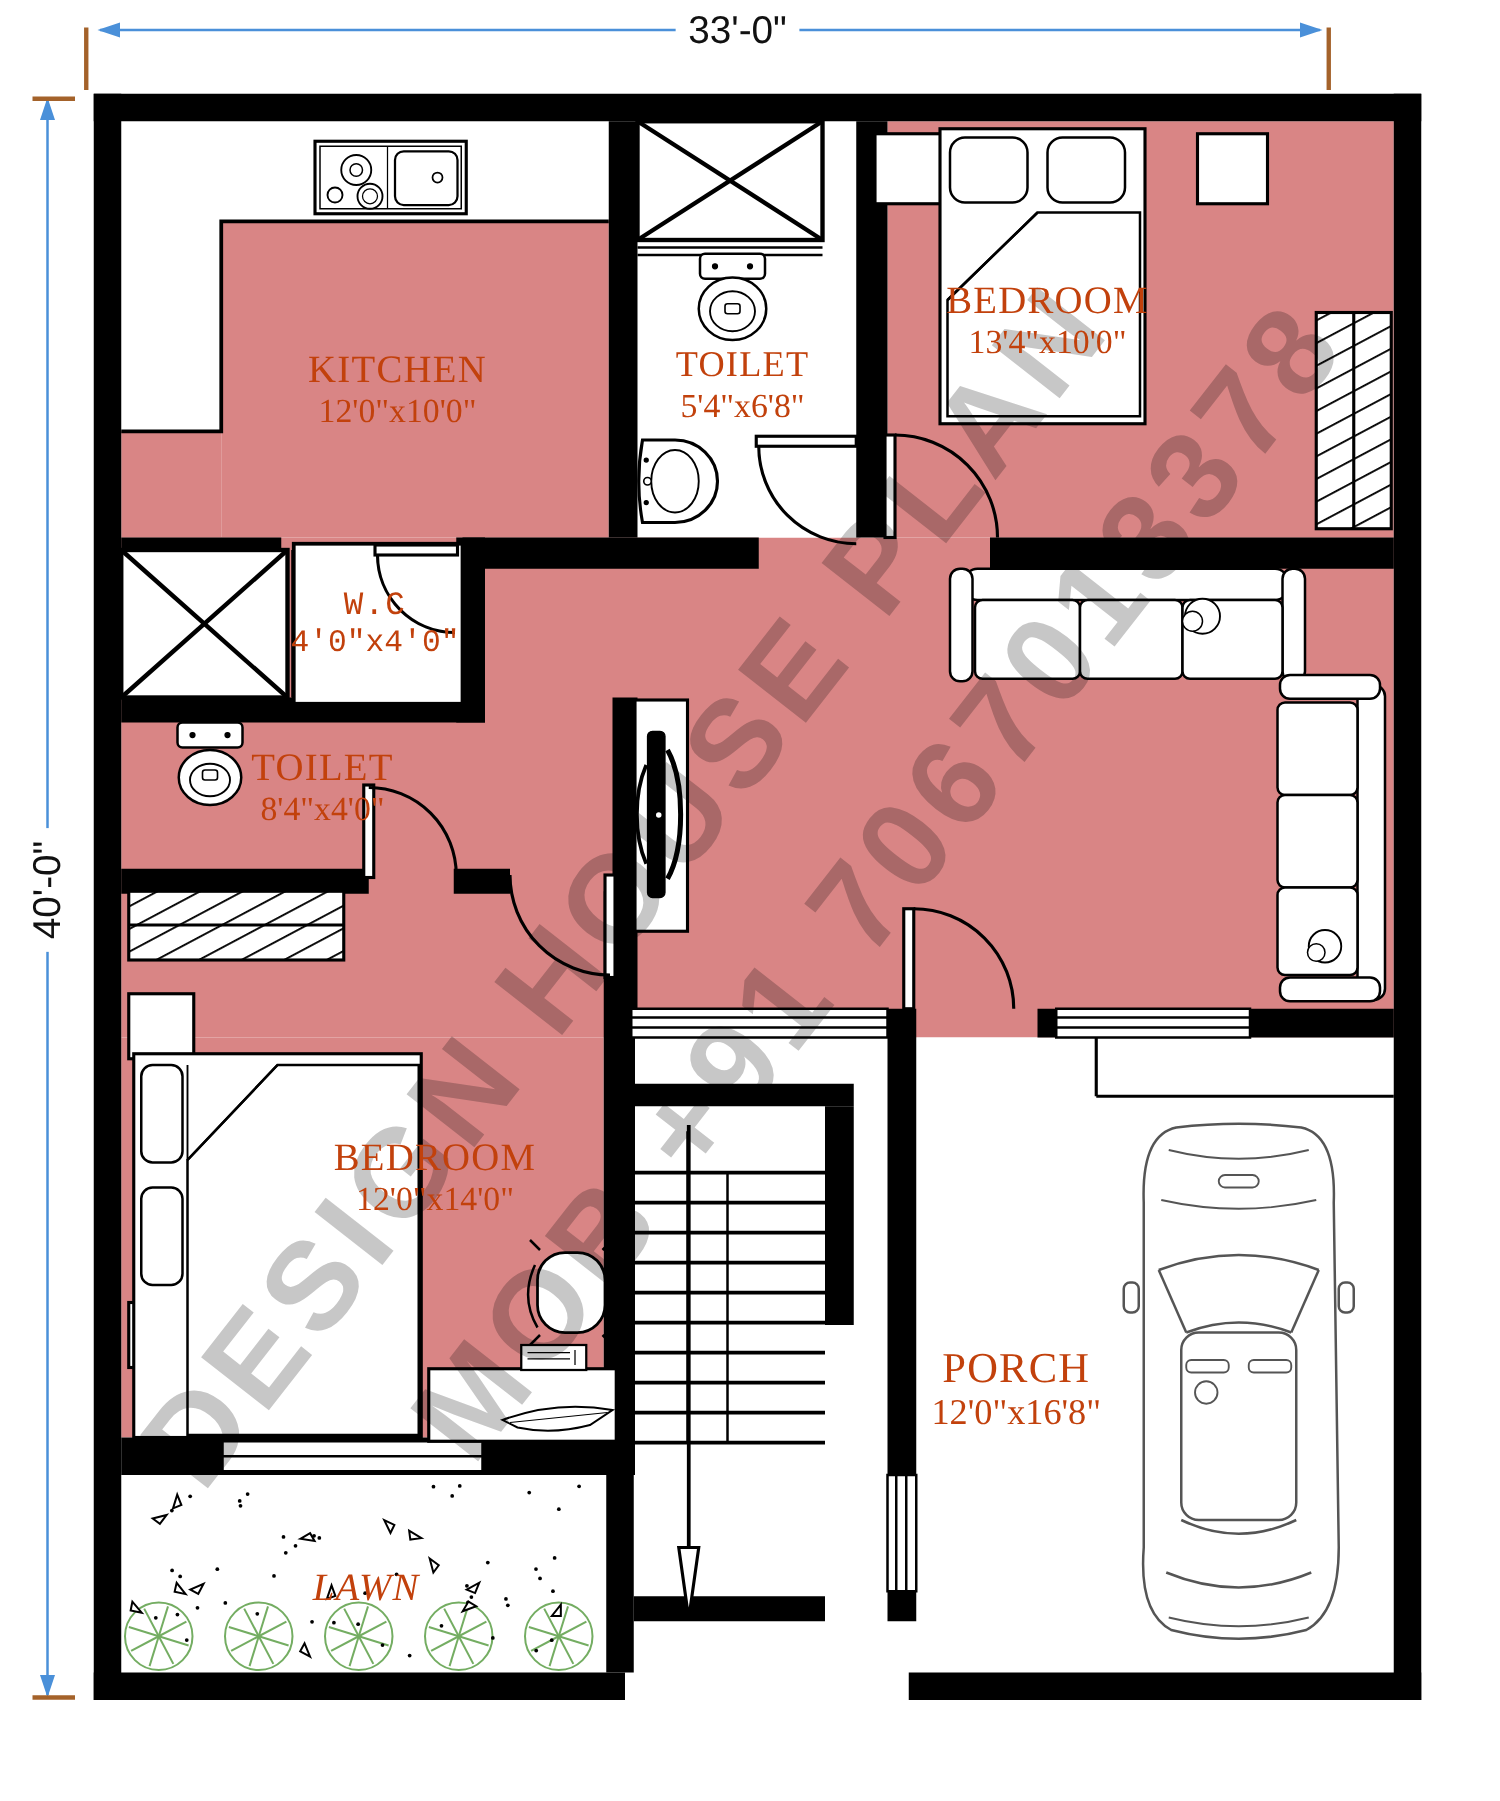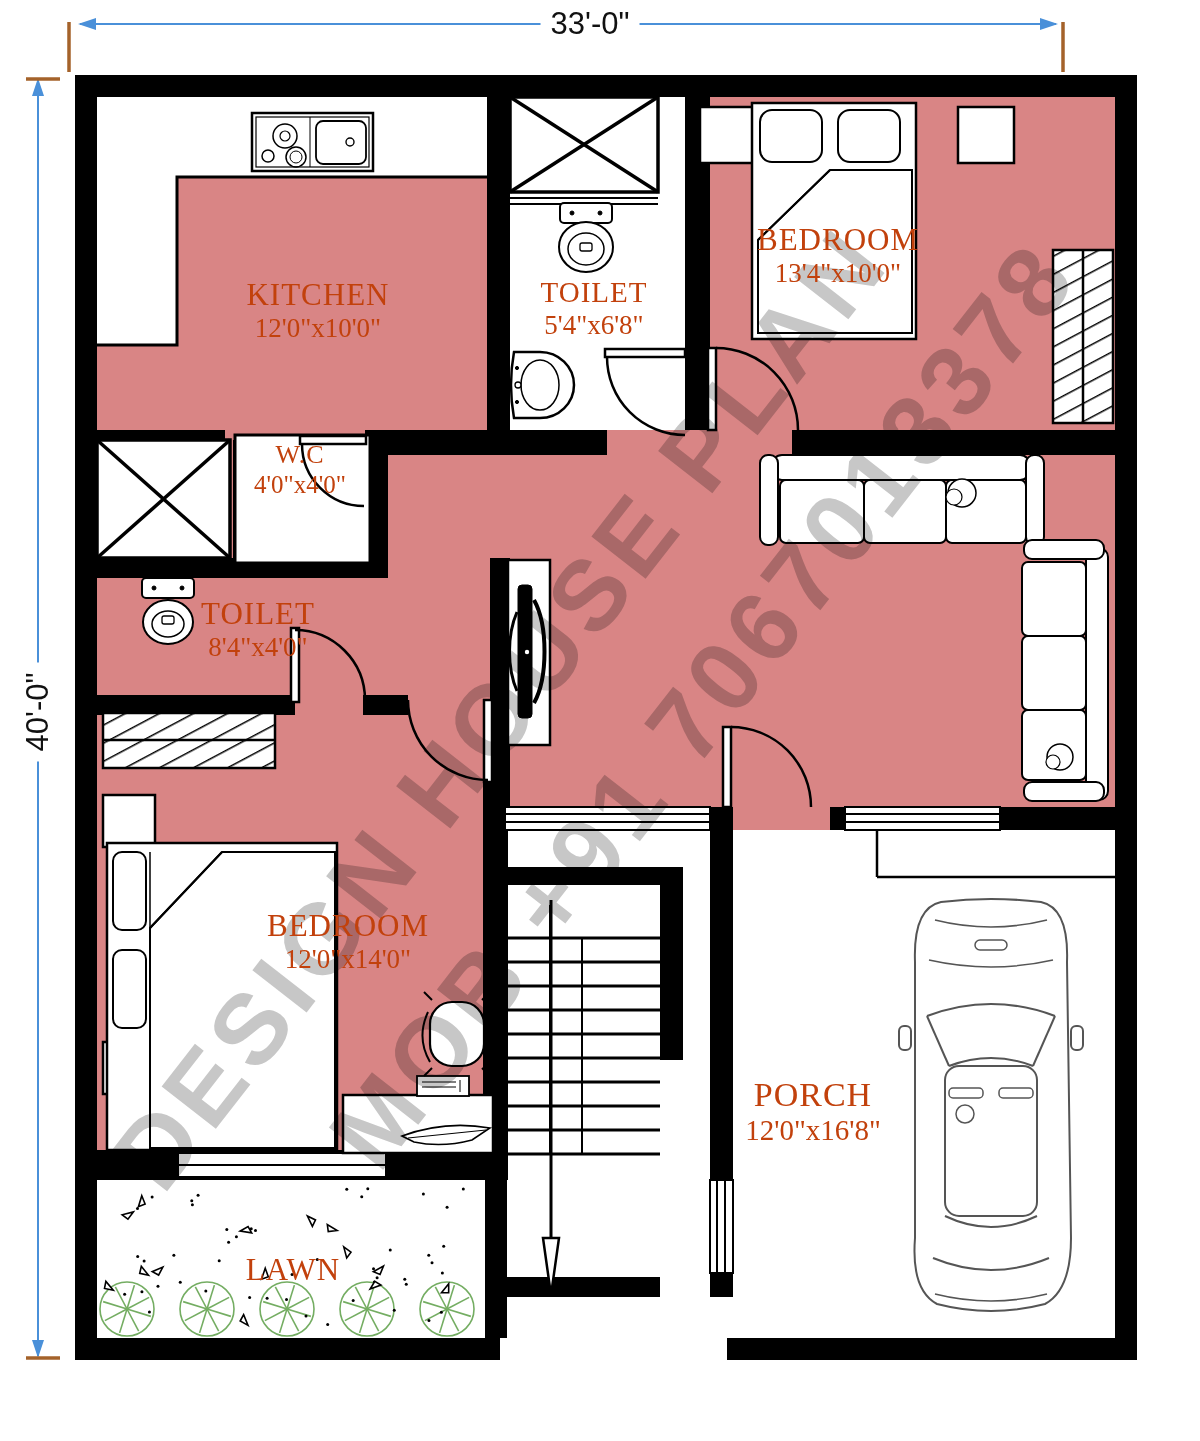--- a/index.html
+++ b/index.html
@@ -421,33 +421,33 @@
   <span class="rsize">12'0"x10'0"</span>
 </div>
 <div class="room-label" style="left:594px;top:308px;">
   <span class="rname" style="font-size:29px;">TOILET</span>
   <span class="rsize">5'4"x6'8"</span>
 </div>
 <div class="room-label" style="left:838px;top:256px;">
   <span class="rname">BEDROOM</span>
   <span class="rsize">13'4"x10'0"</span>
 </div>
-<div class="room-label small" style="left:300px;top:470px;">
+<div class="room-label small" style="left:300px;top:499px;font-family:Liberation Mono, monospace;">
   <span class="rname">W.C</span>
   <span class="rsize">4'0"x4'0"</span>
 </div>
 <div class="room-label" style="left:258px;top:630px;">
   <span class="rname">TOILET</span>
   <span class="rsize">8'4"x4'0"</span>
 </div>
 <div class="room-label" style="left:348px;top:942px;">
   <span class="rname">BEDROOM</span>
   <span class="rsize">12'0"x14'0"</span>
 </div>
 <div class="room-label big" style="left:800px;top:1112px;margin-left:13px;">
   <span class="rname">PORCH</span>
   <span class="rsize" style="font-size:29px;">12'0"x16'8"</span>
 </div>
-<div class="room-label" style="left:293px;top:1270px;">
+<div class="room-label" style="left:293px;top:1270px;font-style:italic;">
   <span class="rname lawn-label">LAWN</span>
 </div>
 
 </div>
 
 </body></html>

